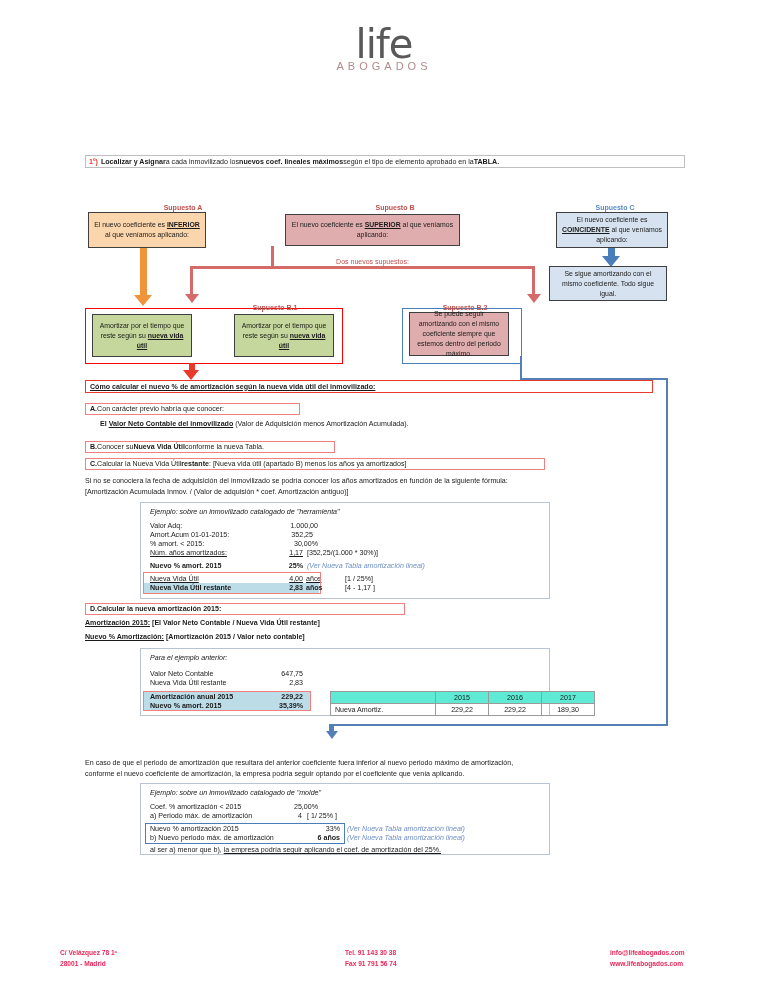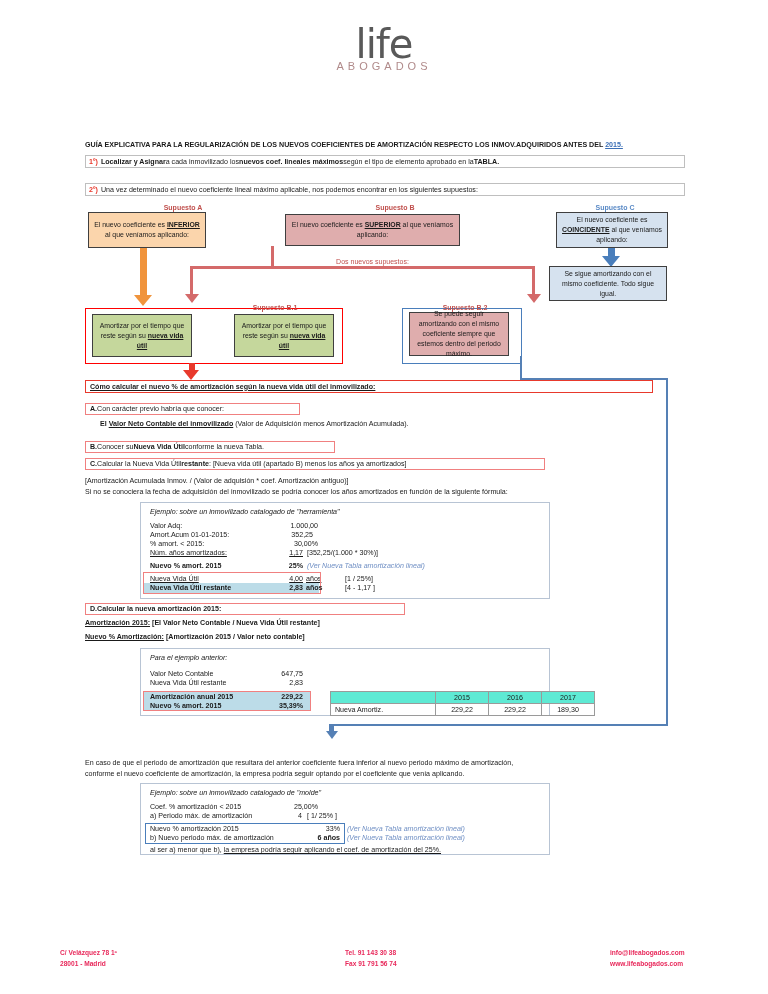--- a/index.html
+++ b/index.html
@@ -155,38 +155,30 @@
 </head>
 <body>
 
 <div class="page">
 
   <div class="logo-wrap">
     <div class="logo-life">life</div>
     <div class="logo-sub">ABOGADOS</div>
   </div>
 
-  <div class="doc-title">
-    <span>GUÍA EXPLICATIVA PARA LA REGULARIZACIÓN DE LOS NUEVOS COEFICIENTES DE AMORTIZACIÓN RESPECTO LOS INMOV.ADQUIRIDOS ANTES DEL</span>
-    <span class="link">2015.</span>
-  </div>
 
   <div class="step-box" id="step1">
     <span class="stepnum">1º)</span>
     <span class="b">Localizar y Asignar</span>
     <span> a cada inmovilizado los </span>
     <span class="b">nuevos coef. lineales máximos</span>
     <span> según el tipo de elemento aprobado en la </span>
     <span class="b">TABLA.</span>
   </div>
 
-  <div class="step-box" id="step2">
-    <span class="stepnum">2º)</span>
-    <span> Una vez determinado el nuevo coeficiente lineal máximo aplicable, nos podemos encontrar en los siguientes supuestos:</span>
-  </div>
 
   <div class="sup-label" id="lblA">Supuesto A</div>
   <div class="sup-label" id="lblB">Supuesto B</div>
   <div class="sup-label" id="lblC">Supuesto C</div>
 
   <div class="fbox orange" id="boxA">
     <div>
       <span>El nuevo coeficiente es </span><span class="bu">INFERIOR</span><span> al que veníamos aplicando:</span>
     </div>
   </div>
@@ -269,22 +261,22 @@
   </div>
 
   <div class="rbox" id="rC">
     <span class="b">C.</span>
     <span> Calcular la Nueva Vida Útil </span>
     <span class="b">restante</span>
     <span>: [Nueva vida útil (apartado B) menos los años ya amortizados]</span>
   </div>
 
   <div class="para" id="pIntro">
+    <div>Si no se conociera la fecha de adquisición del inmovilizado se podría conocer los años amortizados en función de la siguiente fórmula:</div>
     <div>[Amortización Acumulada Inmov. / (Valor de adquisión * coef. Amortización antiguo)]</div>
-    <div>Si no se conociera la fecha de adquisición del inmovilizado se podría conocer los años amortizados en función de la siguiente fórmula:</div>
   </div>
 
   <div class="panel" id="panel1"></div>
   <div class="pt it" style="left:150px;top:508px;">Ejemplo: sobre un inmovilizado catalogado de "herramienta"</div>
 
   <div class="pt" style="left:150px;top:522px;">Valor Adq:</div>
   <div class="num" style="left:250px;top:522px;width:68px;">1.000,00</div>
 
   <div class="pt" style="left:150px;top:531px;">Amort.Acum 01-01-2015:</div>
   <div class="num" style="left:250px;top:531px;width:63px;">352,25</div>

